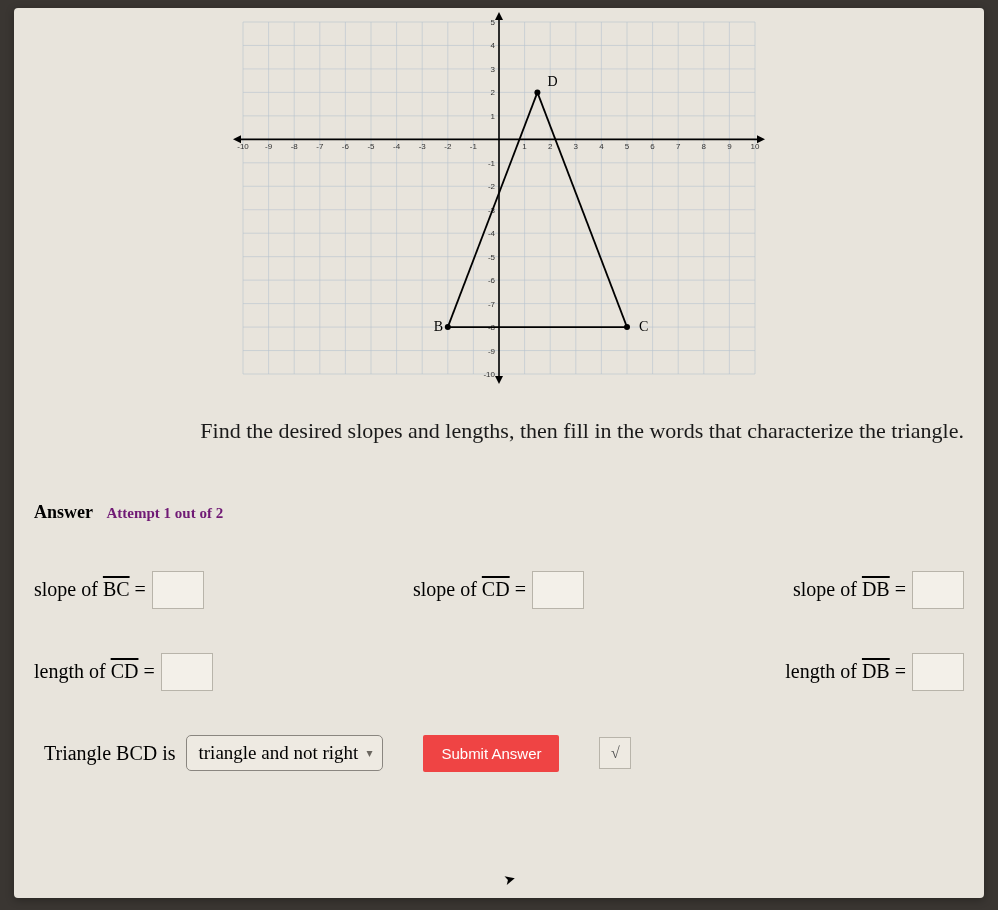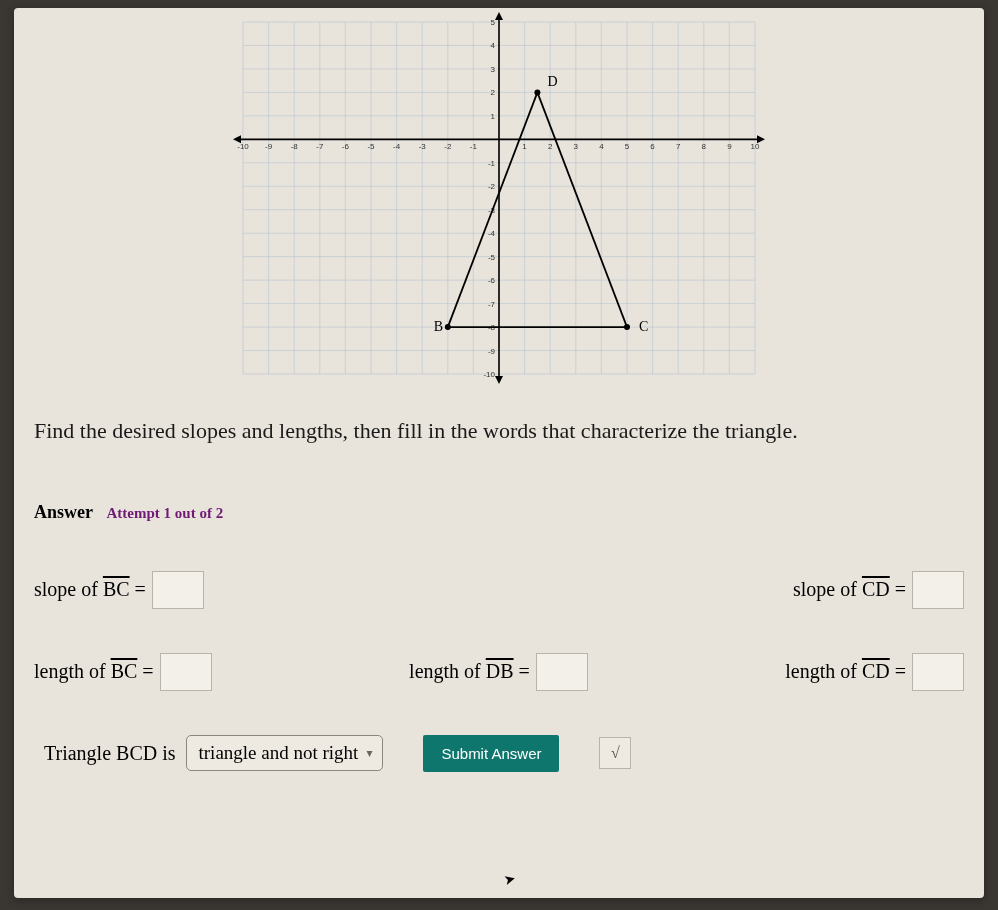--- a/index.html
+++ b/index.html
@@ -27,20 +27,21 @@
     padding-top: 0;
   }
   svg.graph {
     display: block;
   }
   .instruction {
     font-size: 22px;
     color: #1a1a1a;
     margin: 28px 0 56px 0;
     line-height: 1.35;
+    text-align: right;
   }
   .answer-head {
     font-size: 18px;
     margin-bottom: 48px;
   }
   .answer-head .bold { font-weight: bold; }
   .answer-head .attempt { color: #701a75; font-size: 15px; margin-left: 9px; font-weight: bold; }
   .row {
     display: flex;
     justify-content: space-between;
@@ -76,21 +77,21 @@
     background: #eeeae2;
     padding: 6px 10px 6px 12px;
     font-size: 19px;
     gap: 8px;
   }
   .chevron {
     color: #6b6760;
     font-size: 12px;
   }
   .submit-btn {
-    background: #0f766e;
+    background: #ef4444;
     color: #fff;
     font-family: Arial, sans-serif;
     font-size: 15px;
     font-weight: 500;
     padding: 10px 18px;
     border: none;
     border-radius: 2px;
     cursor: pointer;
   }
   .check-box {
@@ -219,33 +220,33 @@
 
   <div class="row">
     <div class="cell">
       <span><span>slope of </span><span class="overline">BC</span><span> =</span></span>
       <span class="inputbox"></span>
     </div>
     <div class="cell">
       <span><span>slope of </span><span class="overline">CD</span><span> =</span></span>
       <span class="inputbox"></span>
     </div>
+    <div class="cell">
+      <span><span>slope of </span><span class="overline">DB</span><span> =</span></span>
+      <span class="inputbox"></span>
+    </div>
   </div>
 
   <div class="row">
     <div class="cell">
-      <span><span>length of </span><span class="overline">BC</span><span> =</span></span>
+      <span><span>length of </span><span class="overline">CD</span><span> =</span></span>
       <span class="inputbox"></span>
     </div>
     <div class="cell">
       <span><span>length of </span><span class="overline">DB</span><span> =</span></span>
-      <span class="inputbox"></span>
-    </div>
-    <div class="cell">
-      <span><span>length of </span><span class="overline">CD</span><span> =</span></span>
       <span class="inputbox"></span>
     </div>
   </div>
 
   <div class="last-row">
     <div class="cell" style="gap:10px;margin-left:10px;">
       <span>Triangle BCD is</span>
       <span class="select-box">
         <span>triangle and not right</span>
         <span class="chevron">▾</span>

